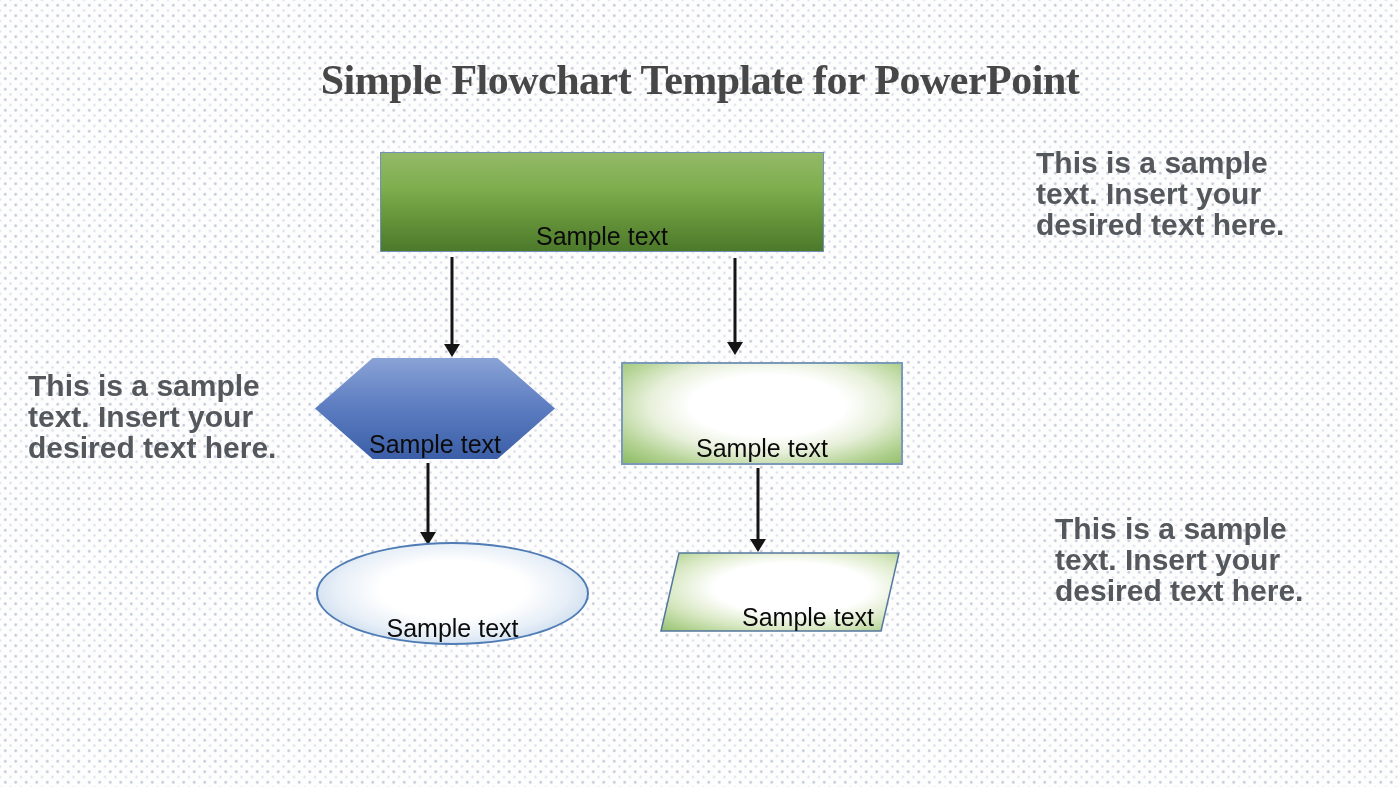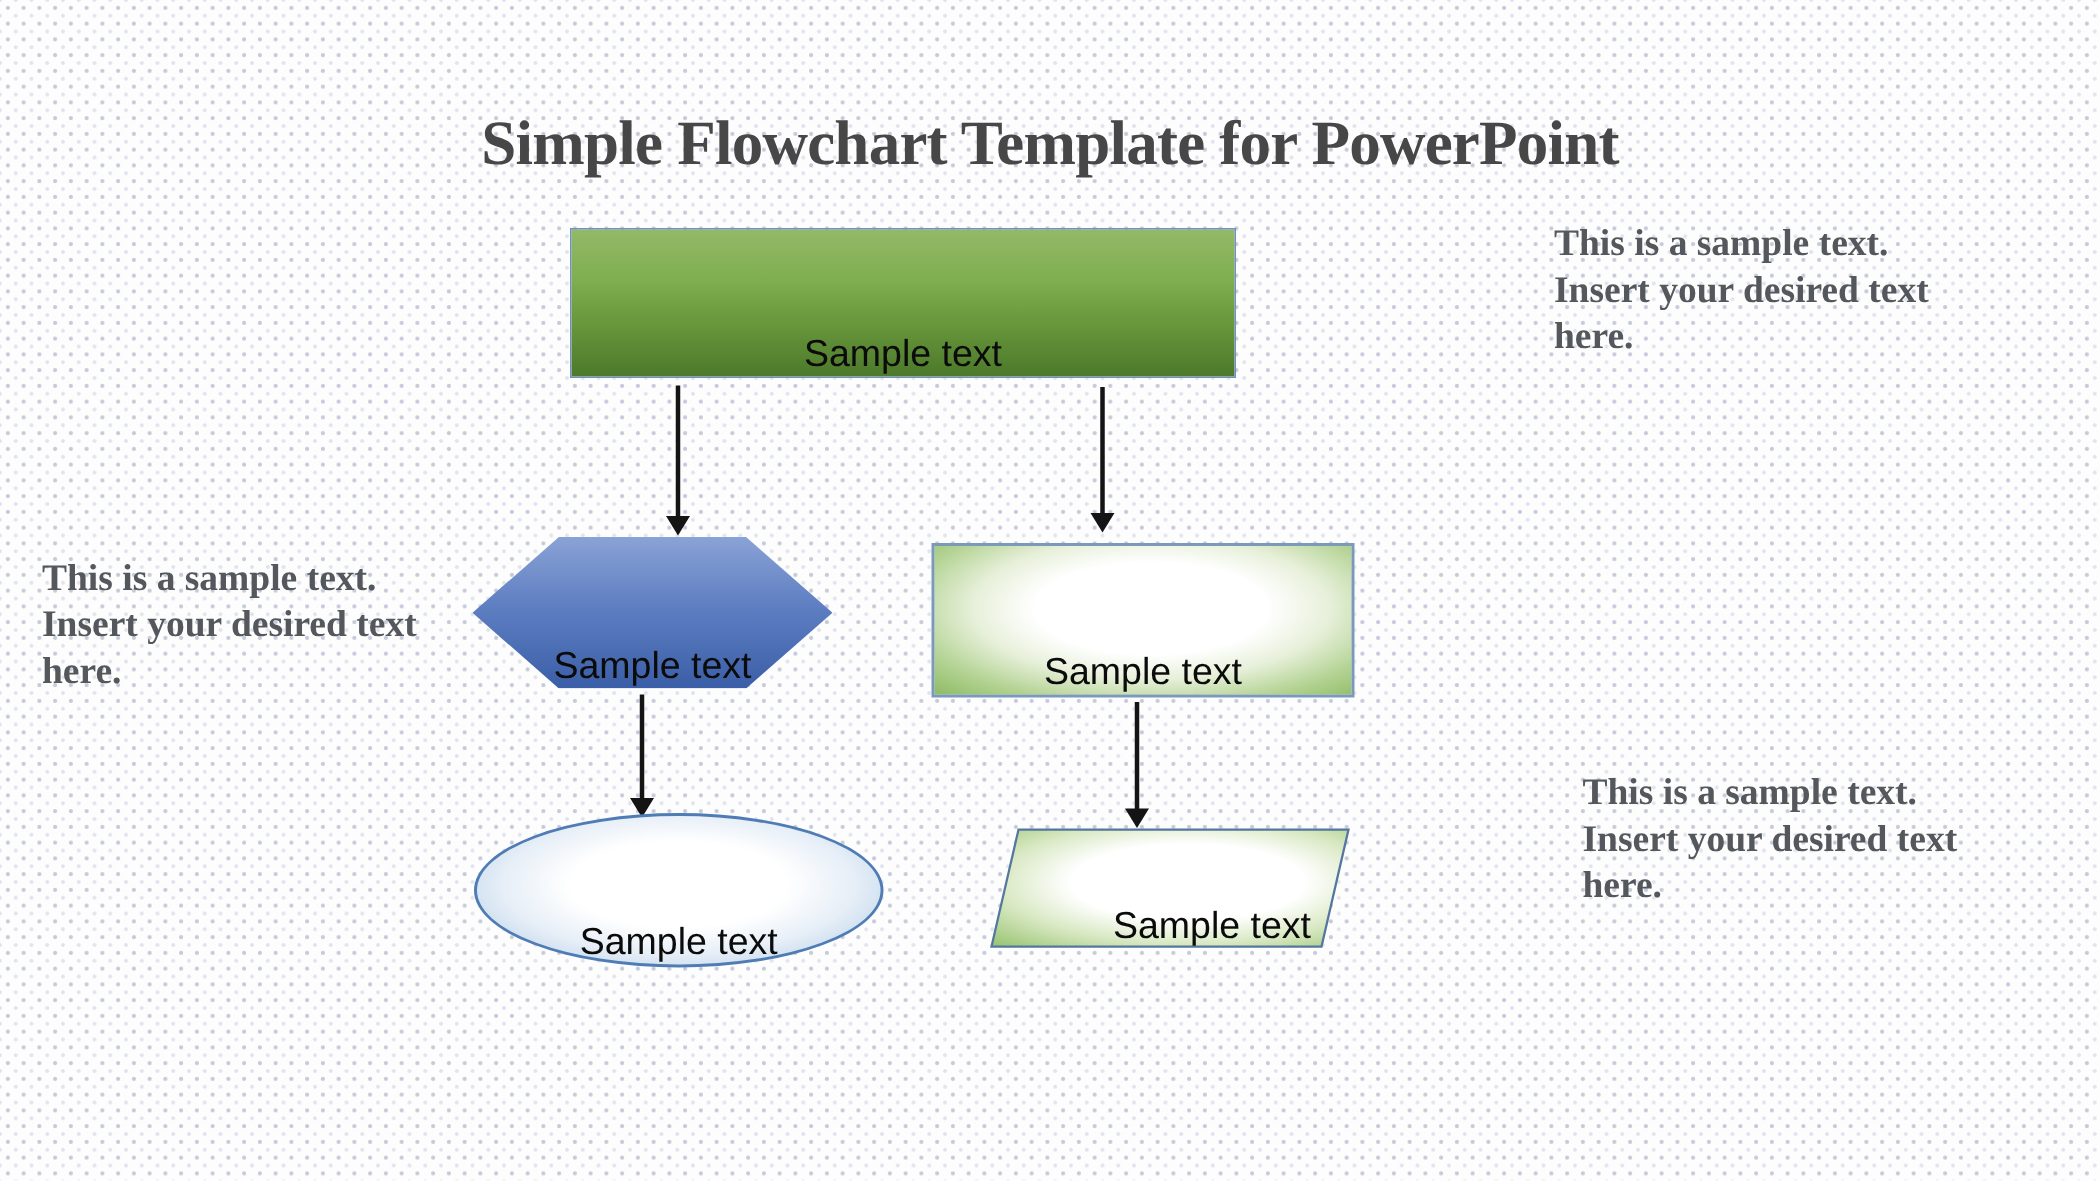--- a/index.html
+++ b/index.html
@@ -9,30 +9,30 @@
     overflow:hidden;
     background-color:#fdfdfd;
     background-image:
       radial-gradient(rgba(95,110,155,0.35) 1.1px, transparent 1.6px),
       radial-gradient(rgba(140,152,190,0.25) 1px, transparent 1.5px);
     background-size:10.5px 10.5px, 10.5px 10.5px;
     background-position:0 0, 5.25px 5.25px;
     font-family:"Liberation Sans", sans-serif;
   }
   .title{
-    position:absolute;left:0;right:0;top:56px;margin:16px;
+    position:absolute;left:0;right:0;top:56px;margin:0;
     text-align:center;
     font-family:"Liberation Serif", serif;
     font-weight:bold;font-size:42px;letter-spacing:-0.5px;
     color:#474747;
   }
   .annotation{
     position:absolute;
-    font-family:Liberation Serif, serif;
-    font-weight:bold;font-size:25px;line-height:31px;
+    font-family:Liberation Sans, sans-serif;
+    font-weight:bold;font-size:30px;line-height:31px;
     color:#54585d;
   }
   .ann-left{left:28px;top:370px;width:280px;}
   .ann-top-right{left:1036px;top:147px;width:285px;}
   .ann-bottom-right{left:1055px;top:513px;width:285px;}
 
   .node{position:absolute;display:flex;align-items:flex-end;justify-content:center;}
   .node .label{
     font-size:25px;color:#0b0b0b;white-space:nowrap;
   }

